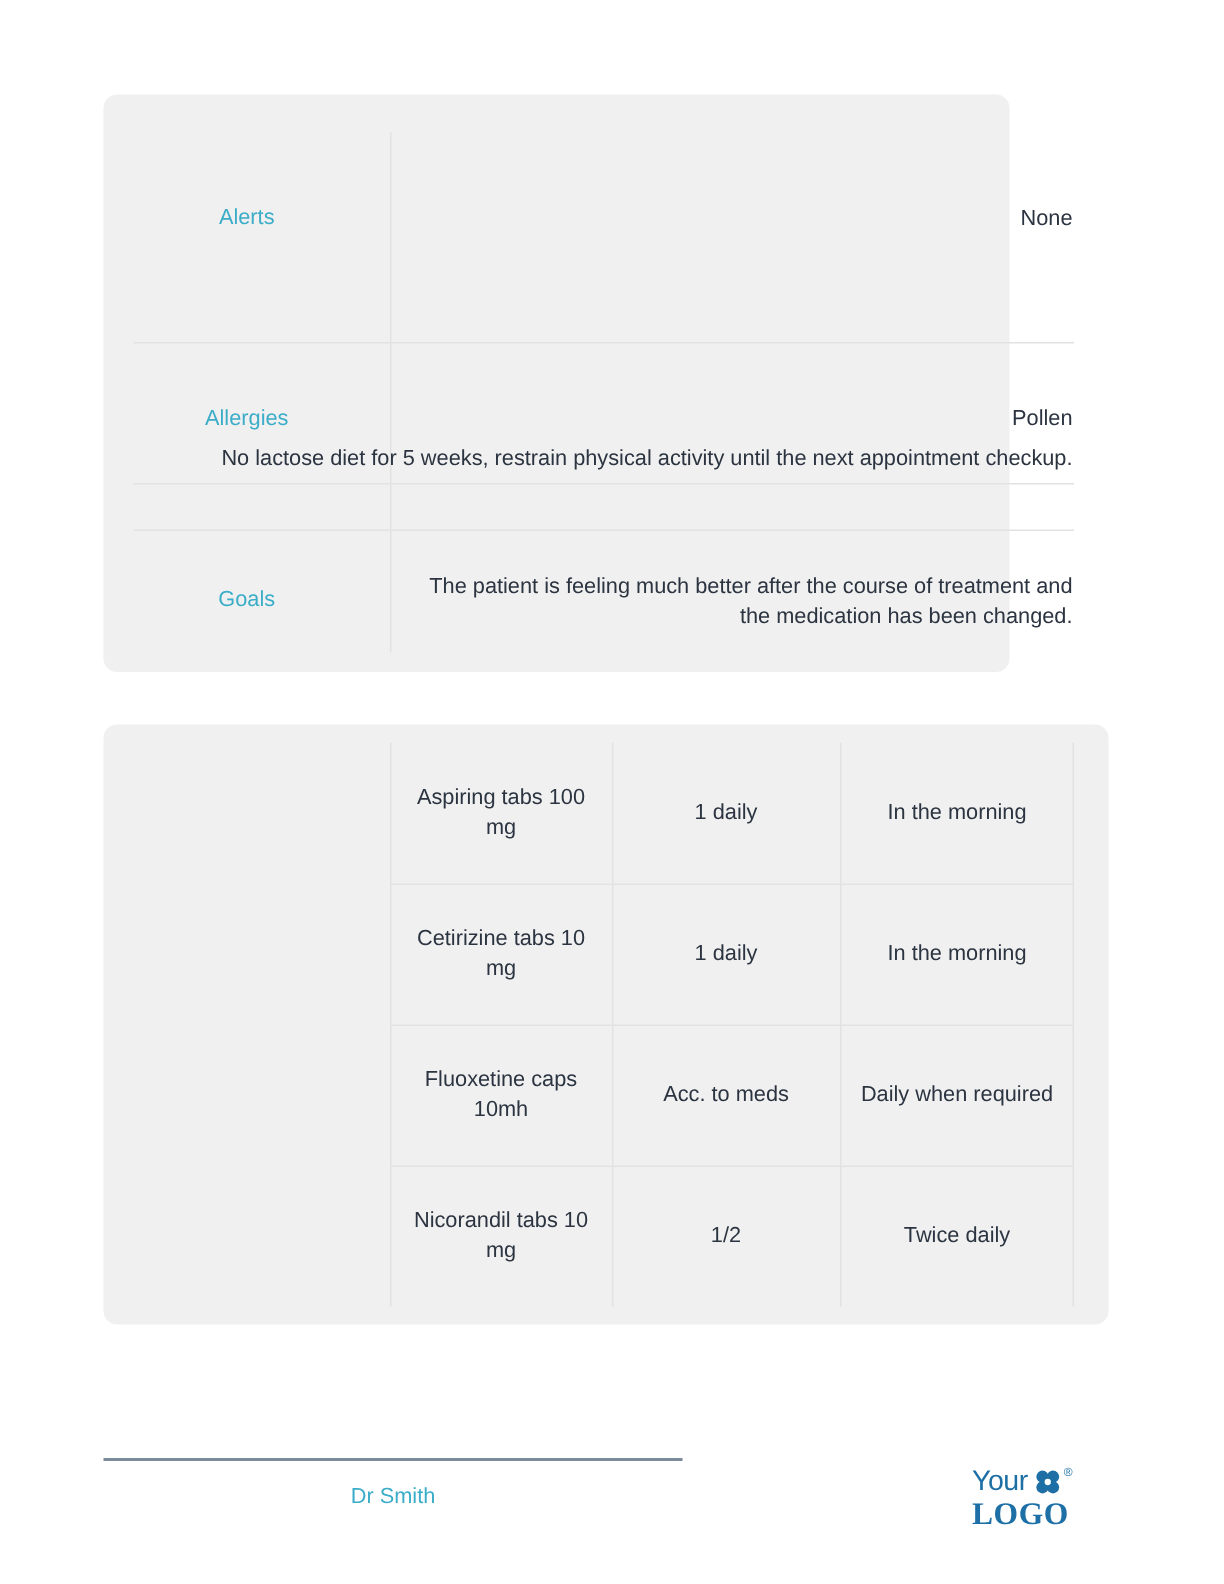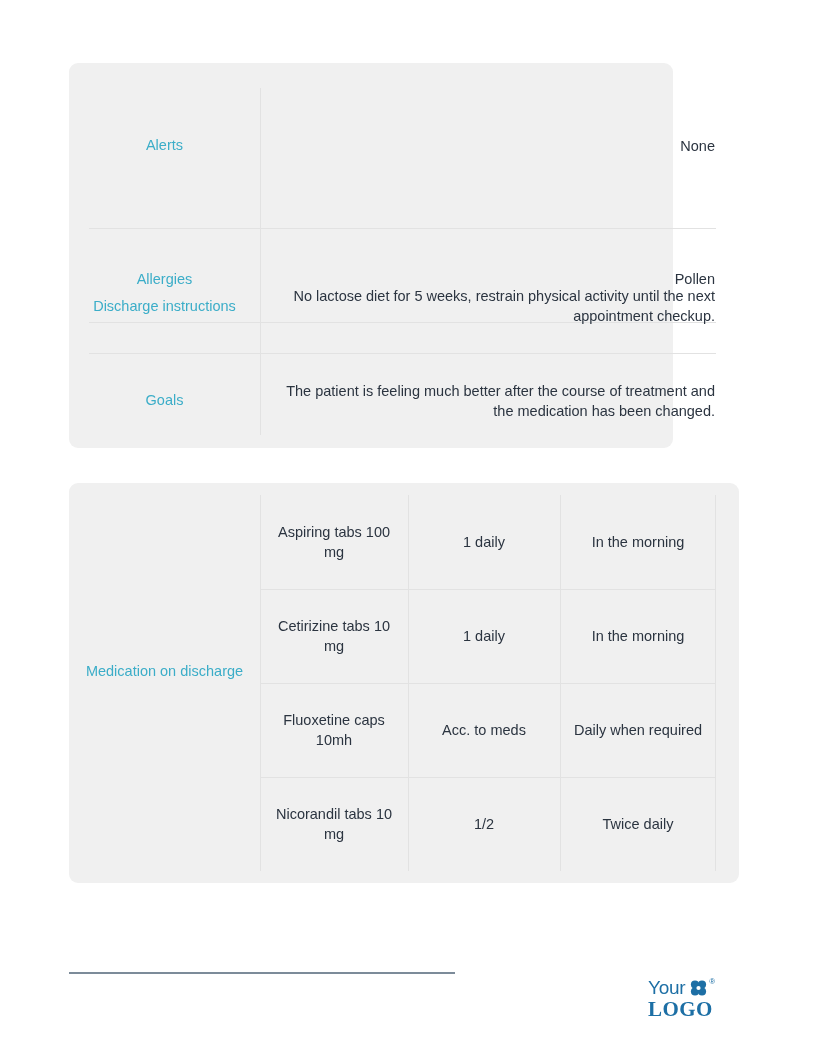--- a/index.html
+++ b/index.html
@@ -292,34 +292,32 @@
 
     <div class="info-row" style="top:196px;height:0"></div>
 
     <div class="info-row" style="top:196px;height:0"></div>
 
     <div class="info-row" style="top:196px;height:0"></div>
 
     <div class="info-row" style="top:196px;height:0"></div>
 
     <div class="info-row" style="top:196px;height:94px">
-      <div class="info-label">Discharge instructions</div>
       <div class="info-value">No lactose diet for 5 weeks, restrain physical activity until the next appointment checkup.</div>
     </div>
 
     <div class="info-row" style="top:290px;height:95px">
       <div class="info-label">Goals</div>
       <div class="info-value">The patient is feeling much better after the course of treatment and the medication has been changed.</div>
     </div>
 
   </div>
 
   <div class="panel" id="med-panel">
 
-    <div id="med-label">Medication on discharge</div>
 
     <div class="med-grid">
 
       <div class="med-vline" style="left:0px"></div>
       <div class="med-vline" style="left:148px"></div>
       <div class="med-vline" style="left:300px"></div>
       <div class="med-vline" style="left:455px"></div>
 
       <div class="med-hline" style="top:94px"></div>
       <div class="med-hline" style="top:188px"></div>
@@ -347,20 +345,21 @@
         <div class="med-cell c0">Nicorandil tabs 10 mg</div>
         <div class="med-cell c1">1/2</div>
         <div class="med-cell c2">Twice daily</div>
       </div>
 
     </div>
   </div>
 
   <div id="signature-block">
     <div id="signature-line"></div>
+    <div id="signature-name">Dr Smith</div>
   </div>
 
   <div id="logo">
     <div class="logo-top">
       <span class="logo-your">Your</span>
       <span class="logo-mark">
         <svg width="17" height="16" viewBox="0 0 17 16" xmlns="http://www.w3.org/2000/svg">
           <g fill="#1d6fa5">
             <circle cx="5" cy="4.5" r="4.1"></circle>
             <circle cx="12" cy="4.5" r="4.1"></circle>

